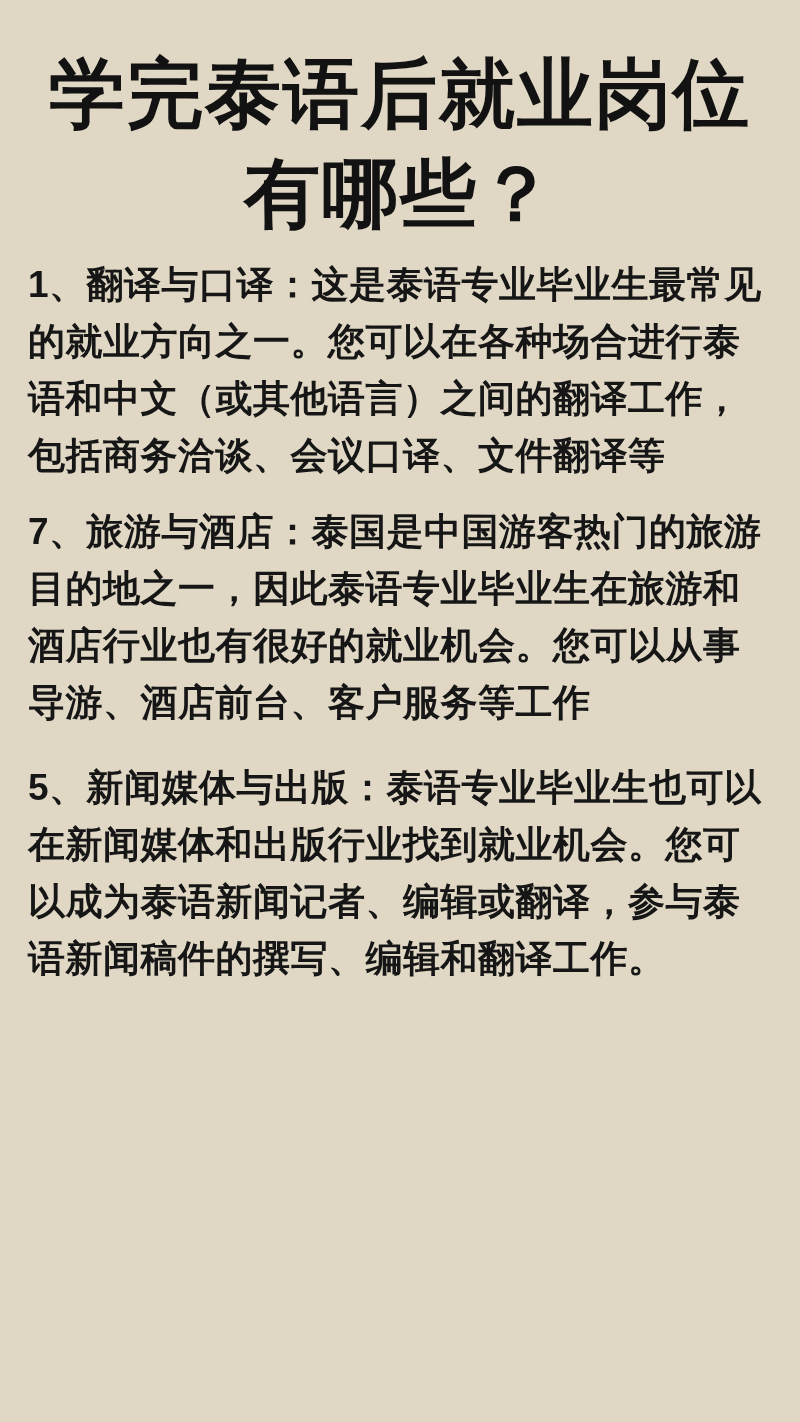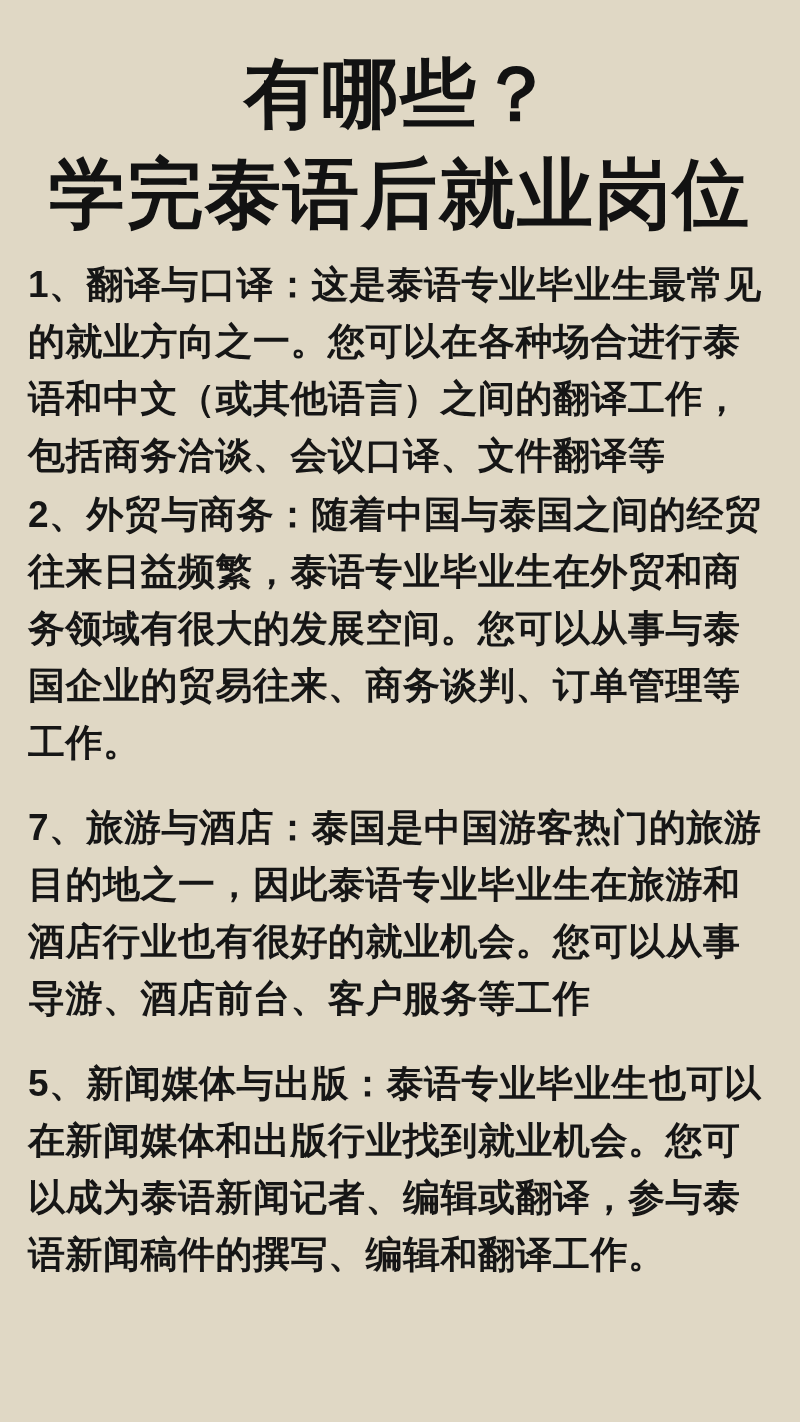--- a/index.html
+++ b/index.html
@@ -37,31 +37,30 @@
   .para {
     font-size: 37px;
     font-weight: 700;
     line-height: 57px;
     letter-spacing: 0.5px;
     margin: 0 0 28px 0;
     text-align: left;
     color: #161616;
   }
   .para.tight {
-    margin-bottom: 2px;
+    margin-bottom: 19px;
   }
 </style>
 </head>
 <body>
 
 <div class="card">
   <h1 class="title">
+    <span class="title-line">学完泰语后就业岗位</span>
     <span class="title-line">有哪些？</span>
-    <span class="title-line">学完泰语后就业岗位</span>
   </h1>
   <div class="paragraphs">
     <p class="para tight">1、翻译与口译：这是泰语专业毕业生最常见的就业方向之一。您可以在各种场合进行泰语和中文（或其他语言）之间的翻译工作，包括商务洽谈、会议口译、文件翻译等</p>
-    <p class="para">2、外贸与商务：随着中国与泰国之间的经贸往来日益频繁，泰语专业毕业生在外贸和商务领域有很大的发展空间。您可以从事与泰国企业的贸易往来、商务谈判、订单管理等工作。</p>
     <p class="para">7、旅游与酒店：泰国是中国游客热门的旅游目的地之一，因此泰语专业毕业生在旅游和酒店行业也有很好的就业机会。您可以从事导游、酒店前台、客户服务等工作</p>
     <p class="para">5、新闻媒体与出版：泰语专业毕业生也可以在新闻媒体和出版行业找到就业机会。您可以成为泰语新闻记者、编辑或翻译，参与泰语新闻稿件的撰写、编辑和翻译工作。</p>
 
   </div>
 </div>
 
 </body></html>

